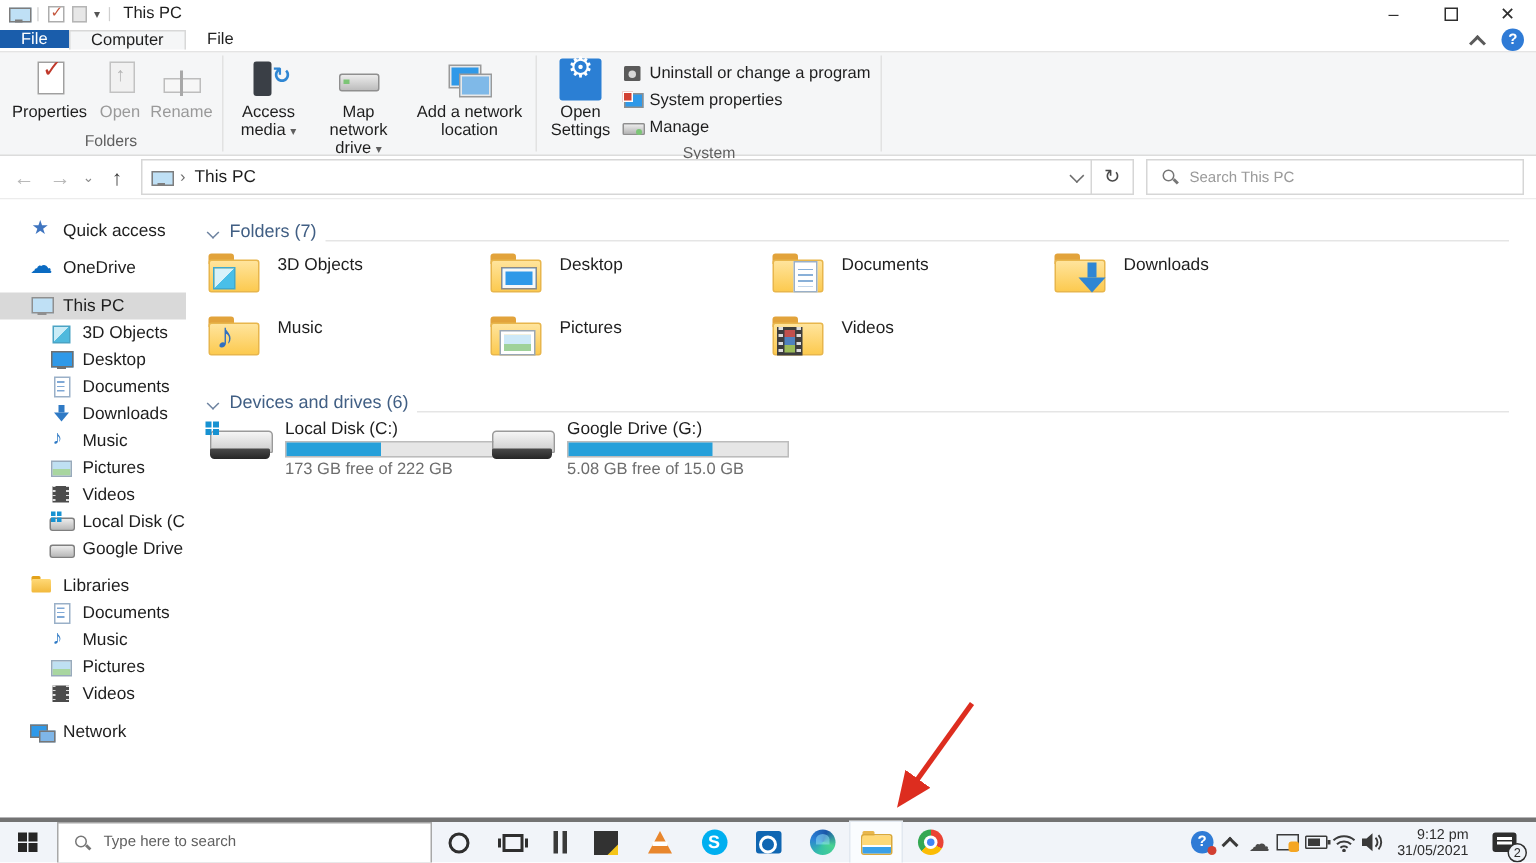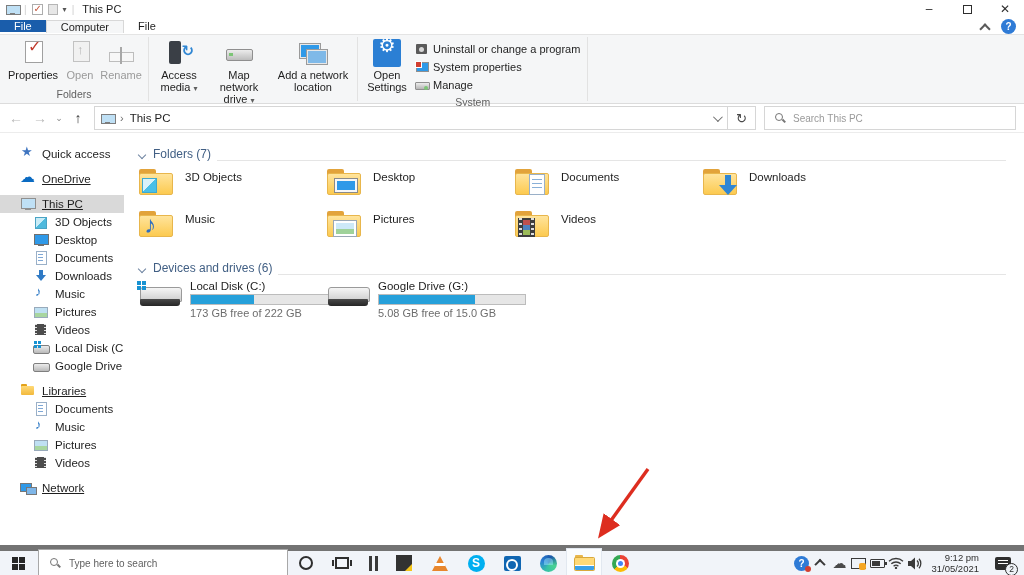--- a/index.html
+++ b/index.html
@@ -87,21 +87,21 @@
   .mag::after { content:""; position:absolute; left:8px; top:8px; width:4px; height:1.5px; background:#767676; transform:rotate(45deg); }
   .searchbox input, .tsearch input { border:none; outline:none; background:transparent; font-family:inherit; font-size:10px; color:#444; width:100%; }
   .searchbox input::placeholder { color:#9a9a9a; }
   .tsearch input::placeholder { color:#5f5f5f; }
 
   
   .mainarea { display:flex; height:412px; background:#fff; }
   .sidebar { width:124px; flex:none; padding-top:12px; overflow:hidden; }
   .srow { height:18px; display:flex; align-items:center; gap:6px; font-size:11.5px; padding-left:20px; white-space:nowrap; }
   .srow.lvl1 { padding-left:33px; }
-  .srow.gap { margin-top:7px;text-decoration:underline; }
+  .srow.gap { margin-top:7px; }
   .srow.sel { background:#d9d9d9; }
   .sic { width:16px; height:14px; position:relative; display:inline-block; flex:none; }
   .ic-star::before { content:"\2605"; position:absolute; left:1px; top:-3px; font-size:13px; color:#3f75c0; }
   .ic-cloud::before { content:"\2601"; position:absolute; left:0; top:-4px; font-size:15px; color:#0b6bc2; }
   .ic-pc::before { content:""; position:absolute; left:1px; top:1px; width:13px; height:9px; border:1px solid #8f8f8f; background:#bfe0f5; }
   .ic-pc::after { content:""; position:absolute; left:5px; top:11px; width:6px; height:2px; background:#8f8f8f; }
   .ic-desktop::before { content:""; position:absolute; left:1px; top:1px; width:13px; height:9px; border:1px solid #6f6f6f; background:#2f99e8; }
   .ic-desktop::after { content:""; position:absolute; left:5px; top:11px; width:6px; height:2px; background:#6f6f6f; }
   .ic-cube::before { content:""; position:absolute; left:2px; top:2px; width:10px; height:10px; background:linear-gradient(135deg,#c9ecf7 0 50%,#4fb9dd 50%); border:1px solid #4aa3c4; }
   .ic-doc::before { content:""; position:absolute; left:3px; top:0; width:9px; height:12px; background:#fff; border:1px solid #9ab0c8; }
@@ -150,21 +150,21 @@
   .bigdrive::after { content:""; position:absolute; left:2px; top:14px; width:40px; height:7px; background:linear-gradient(#4a4a4a,#262626); border-radius:1px 1px 3px 3px; }
   .winflag { position:absolute; left:-1px; top:-4px; width:10px; height:10px; z-index:3; }
   .winflag::before { content:""; position:absolute; left:0; top:0; width:4px; height:4px; background:#1792d2; box-shadow:5px 0 0 #1792d2,0 5px 0 #1792d2,5px 5px 0 #1792d2; }
   .dinfo { display:flex; flex-direction:column; gap:2px; padding-top:1px; }
   .dname { font-size:11.5px; }
   .dbar { width:148px; height:11px; border:1px solid #bcbcbc; background:#e6e6e6; }
   .dfill { height:100%; background:#26a0da; }
   .dfree { font-size:11px; color:#6d6d6d; }
 
   
-  .taskbar { position:absolute; left:0; bottom:0; width:1024px; height:30px; background:#f1f4f9; border-top:6px solid #737373; display:flex; align-items:center; }
+  .taskbar { position:absolute; left:0; bottom:0; width:1024px; height:30px; background:#f1f4f9; border-top:3px solid #737373; display:flex; align-items:center; }
   .tbtn { width:36px; height:30px; display:flex; align-items:center; justify-content:center; position:relative; flex:none; }
   .tbtn.narrow { width:26px; }
   .tbtn.running::after { content:""; position:absolute; left:5px; right:5px; bottom:0; height:2px; background:#0067c0; }
   .tbtn.active { background:#fafcfe; box-shadow:inset 0 0 0 1px #e2e8f0; }
   .startlogo { width:13px; height:13px; position:relative; }
   .startlogo::before { content:""; position:absolute; left:0; top:0; width:6px; height:6px; background:#262626; box-shadow:7px 0 0 #262626,0 7px 0 #262626,7px 7px 0 #262626; }
   .tsearch { width:250px; height:28px; background:#fff; border:1px solid #a8a8a8; display:flex; align-items:center; gap:8px; padding:0 10px; margin-left:2px; flex:none; }
   .ic-cortana { width:14px; height:14px; border:2px solid #2e2e2e; border-radius:50%; }
   .ic-taskview { width:14px; height:12px; border:2px solid #2e2e2e; position:relative; }
   .ic-taskview::before { content:""; position:absolute; left:-5px; top:1px; width:2px; height:6px; background:#2e2e2e; }

